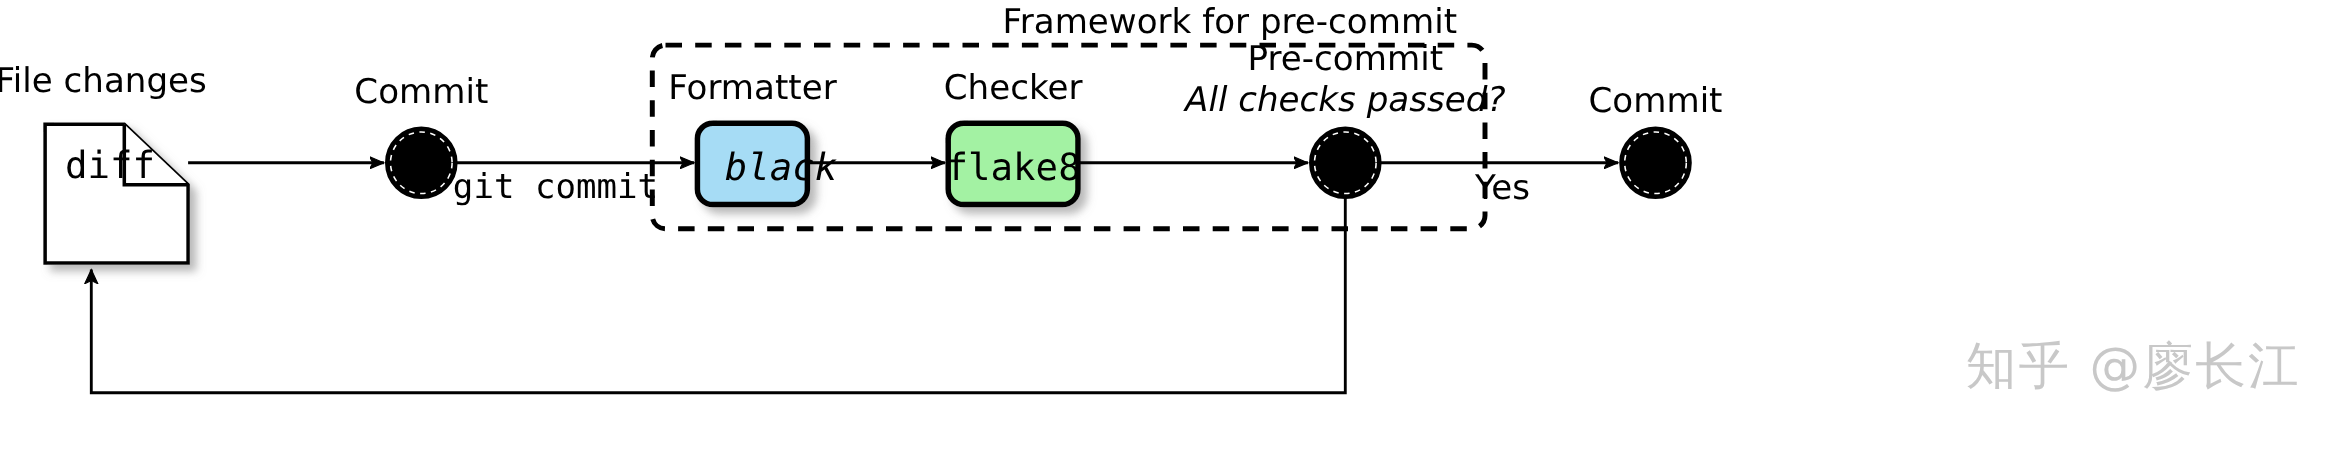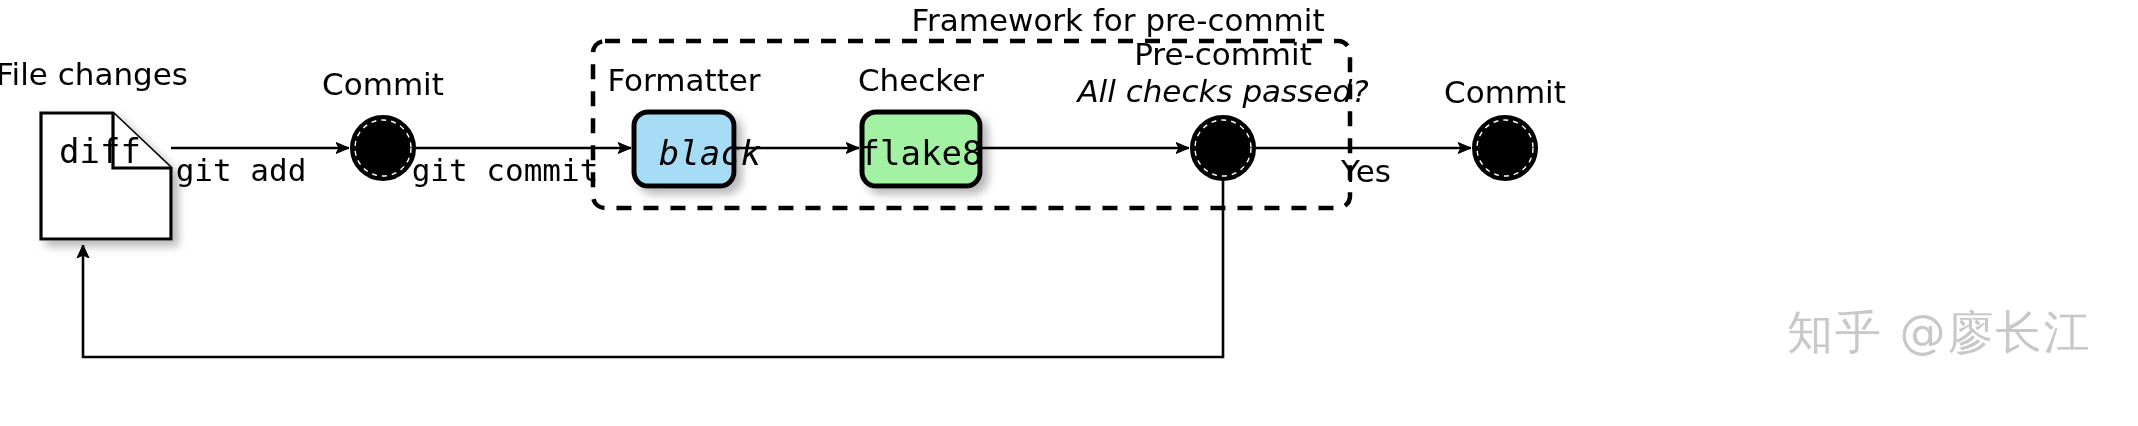--- a/index.html
+++ b/index.html
@@ -110,21 +110,20 @@
   </svg>
 
   <div class="lbl lbl-sans title-lbl center" style="left:1090px; top:2px;">Framework for pre-commit</div>
 
   <div class="lbl lbl-sans node-lbl center" style="left:92px; top:56px;">File changes</div>
 
   <div class="lbl lbl-mono box-txt center" style="left:100px; top:131px;">diff</div>
 
   <div class="lbl lbl-sans node-lbl center" style="left:383px; top:66px;">Commit</div>
 
-  <div class="lbl lbl-mono edge-lbl center" style="left:241px; top:152px;">git add</div>
 
   <div class="lbl lbl-mono edge-lbl center" style="left:505px; top:152px;">git commit</div>
 
   <div class="lbl lbl-sans node-lbl center" style="left:684px; top:62px;">Formatter</div>
 
   <div class="lbl lbl-mono box-txt center" style="left:710px; top:133px;font-style:italic;">black</div>
 
   <div class="lbl lbl-sans node-lbl center" style="left:921px; top:62px;">Checker</div>
 
   <div class="lbl lbl-mono box-txt center" style="left:921px; top:133px;">flake8</div>

